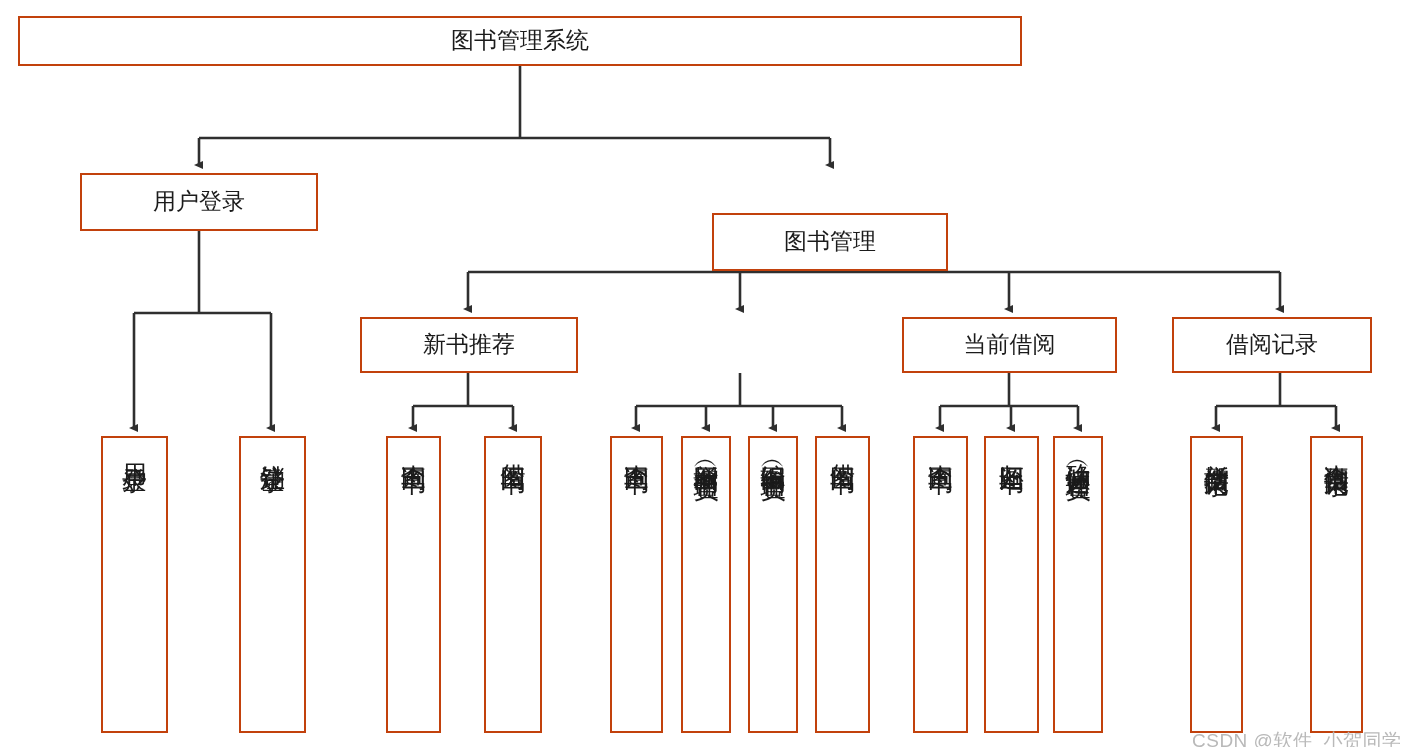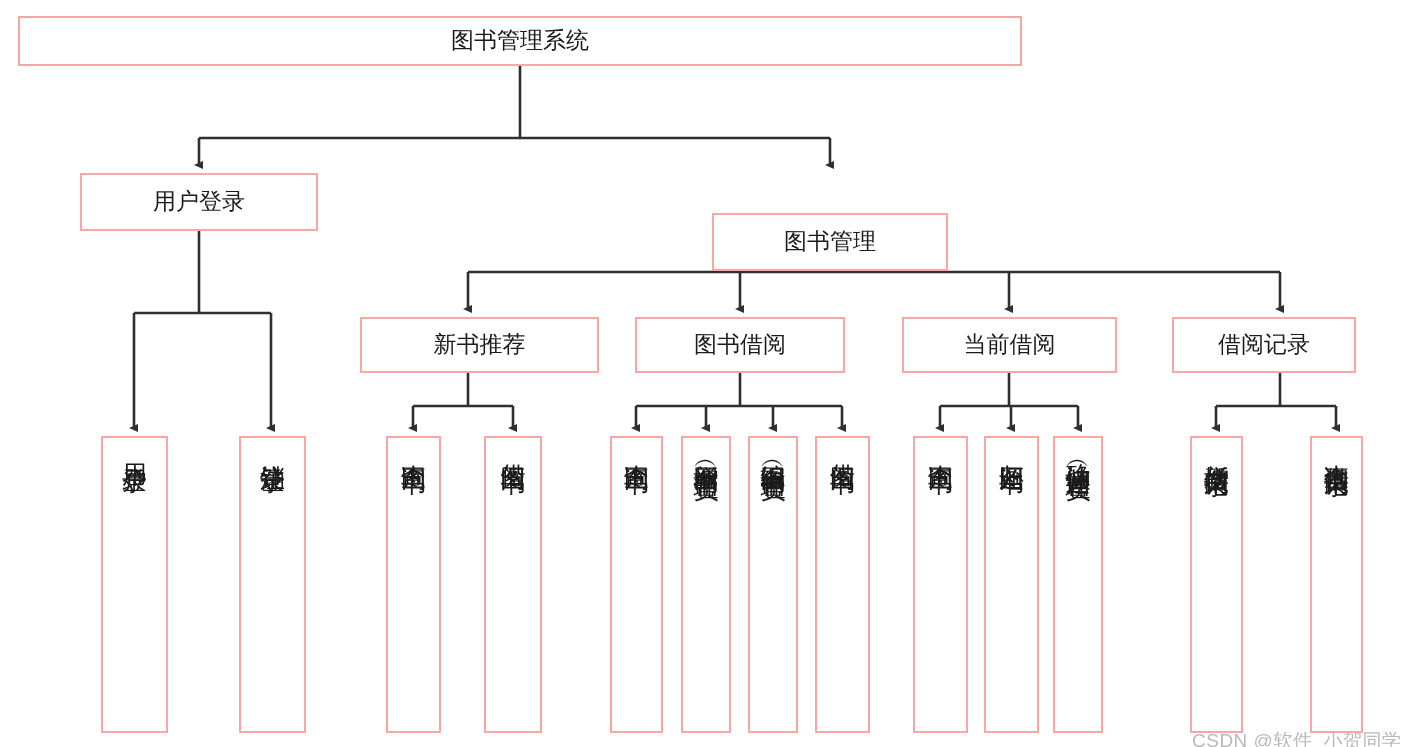--- a/index.html
+++ b/index.html
@@ -22,21 +22,21 @@
     left: 0;
     top: 0;
     width: 1405px;
     height: 747px;
     pointer-events: none;
   }
   .node {
     position: absolute;
     box-sizing: border-box;
     background: #ffffff;
-    border: 2px solid #fca5a5;
+    border: 2px solid #c2410c;
     display: flex;
     align-items: center;
     justify-content: center;
   }
   .node .label {
     color: #1b1b1b;
     text-align: center;
     line-height: 1.18;
     white-space: pre-line;
   }
@@ -128,30 +128,27 @@
     <span class="label">图书管理系统</span>
   </div>
 
   <div class="node horiz" style="left:80px;top:173px;width:238px;height:58px;">
     <span class="label">用户登录</span>
   </div>
   <div class="node horiz" style="left:712px;top:173px;width:236px;height:58px;margin-top:40px;">
     <span class="label">图书管理</span>
   </div>
 
-  <div class="node horiz" style="left:360px;top:317px;width:239px;height:56px;">
+  <div class="node horiz" style="left:360px;top:317px;width:218px;height:56px;">
     <span class="label">新书推荐</span>
-  </div>
-  <div class="node horiz" style="left:635px;top:317px;width:210px;height:56px;">
-    <span class="label">图书借阅</span>
   </div>
   <div class="node horiz" style="left:902px;top:317px;width:215px;height:56px;">
     <span class="label">当前借阅</span>
   </div>
-  <div class="node horiz" style="left:1172px;top:317px;width:184px;height:56px;">
+  <div class="node horiz" style="left:1172px;top:317px;width:200px;height:56px;">
     <span class="label">借阅记录</span>
   </div>
 
   <div class="node leaf" style="left:101px;top:436px;width:67px;height:297px;">
     <span class="label">用户登录</span>
   </div>
   <div class="node leaf" style="left:239px;top:436px;width:67px;height:297px;">
     <span class="label">注销登录</span>
   </div>
 

